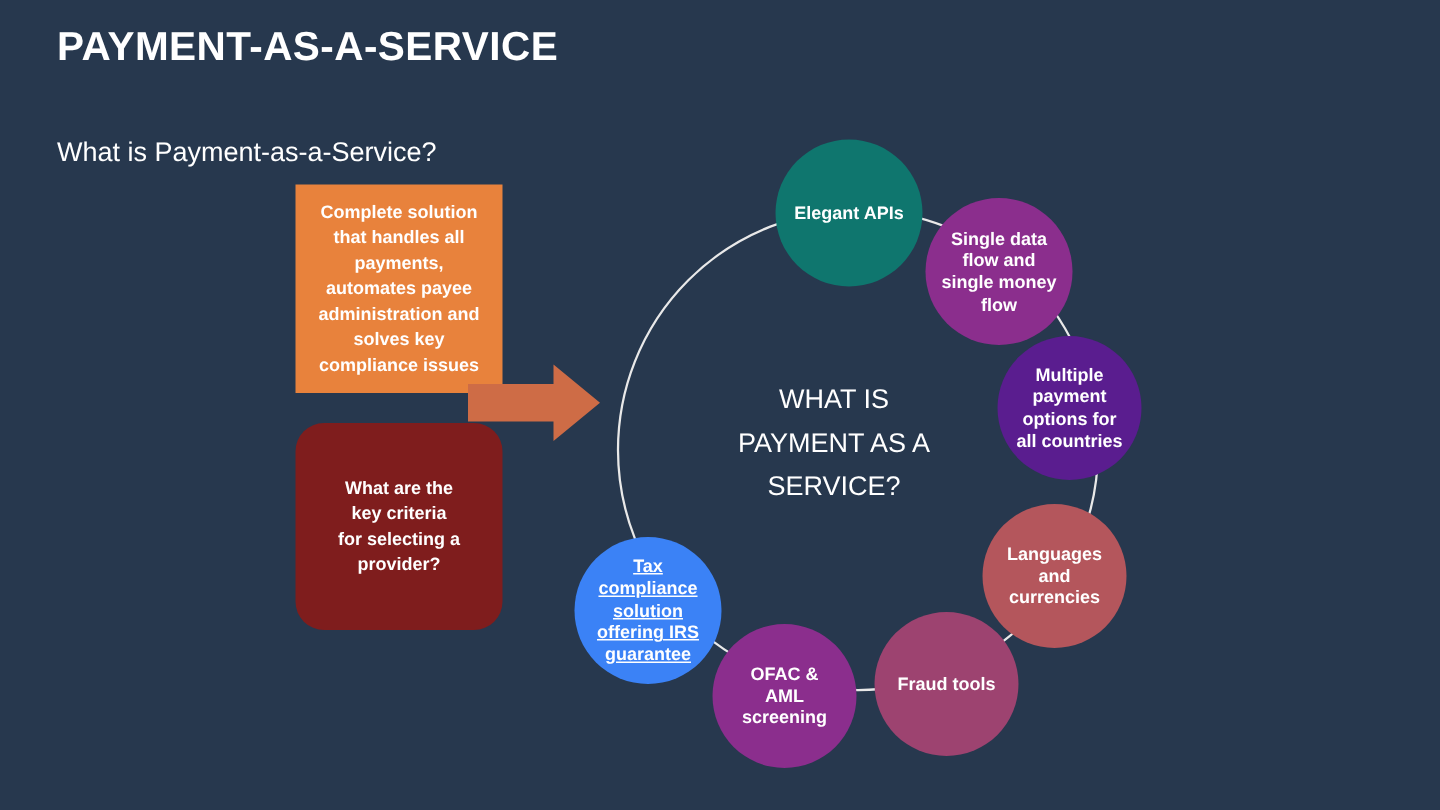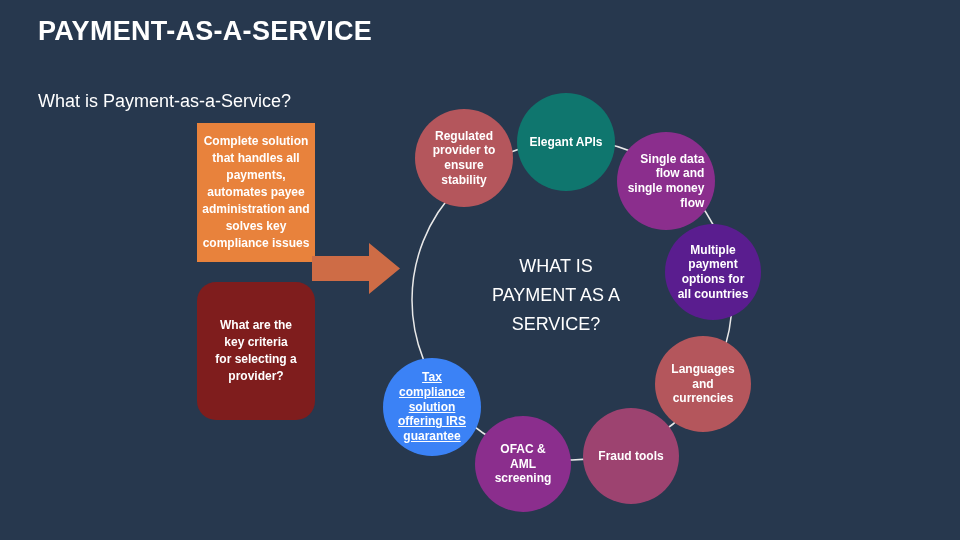--- a/index.html
+++ b/index.html
@@ -1,34 +1,34 @@
 <!DOCTYPE html>
 <html><head>
 <meta charset="utf-8">
 <style>
   html,body{margin:0;padding:0;background:#1b2736;}
   .stage{position:relative;width:960px;height:540px;overflow:hidden;
          font-family:"Liberation Sans",sans-serif;color:#ffffff;background:#27384e;}
   .title{position:absolute;left:38px;top:16px;font-size:27px;font-weight:bold;letter-spacing:.3px;}
   .subtitle{position:absolute;left:38px;top:59px;font-size:18px;font-weight:normal;margin-top:32px;}
   .pre{white-space:pre-line;}
-  .ibox{position:absolute;width:118px;box-sizing:border-box;padding:4px;
+  .ibox{position:absolute;width:138px;box-sizing:border-box;padding:4px;
         display:flex;align-items:center;justify-content:center;text-align:center;
         font-size:12px;font-weight:bold;line-height:1.42;}
   .ibox1{left:197px;top:123px;height:139px;}
   .ibox2{left:197px;top:282px;height:138px;}
   .lay{position:absolute;left:0;top:0;}
   .ring-svg{z-index:1;}
   .arrow-svg{z-index:1;}
   .circle{position:absolute;border-radius:50%;z-index:2;box-sizing:border-box;padding:5px;
           display:flex;align-items:center;justify-content:center;text-align:center;
           font-size:12px;font-weight:bold;line-height:1.22;}
   .c1{left:415px;top:109px;width:98px;height:98px;}
   .c2{left:517px;top:93px;width:98px;height:98px;}
-  .c3{left:617px;top:132px;width:98px;height:98px;text-align:right;}
+  .c3{left:617px;top:132px;width:98px;height:98px;}
   .c4{left:665px;top:224px;width:96px;height:96px;}
   .c5{left:655px;top:336px;width:96px;height:96px;}
   .c6{left:583px;top:408px;width:96px;height:96px;}
   .c7{left:475px;top:416px;width:96px;height:96px;}
   .c8{left:383px;top:358px;width:98px;height:98px;}
   .center-title{position:absolute;left:446px;top:252px;width:220px;z-index:2;
                 text-align:center;font-size:18px;font-weight:normal;line-height:1.6;}
 </style>
 </head>
 <body>
@@ -56,24 +56,20 @@
   </svg>
 
   <svg class="lay ring-svg" width="960" height="540">
     <circle cx="572" cy="300" r="160" fill="none" stroke-width="1.5" stroke="#e9e9e9"></circle>
   </svg>
 
   <div class="center-title pre">WHAT IS
 PAYMENT AS A
 SERVICE?</div>
 
-  <div class="circle c1 pre" style="background-color: rgb(180, 86, 92);">Regulated
-provider to
-ensure
-stability</div>
 
   <div class="circle c2 pre" style="background-color: #0f766e;">Elegant APIs</div>
 
   <div class="circle c3 pre" style="background-color: rgb(139, 46, 141);">Single data
 flow and
 single money
 flow</div>
 
   <div class="circle c5 pre" style="background-color: rgb(180, 86, 92);">Languages
 and

